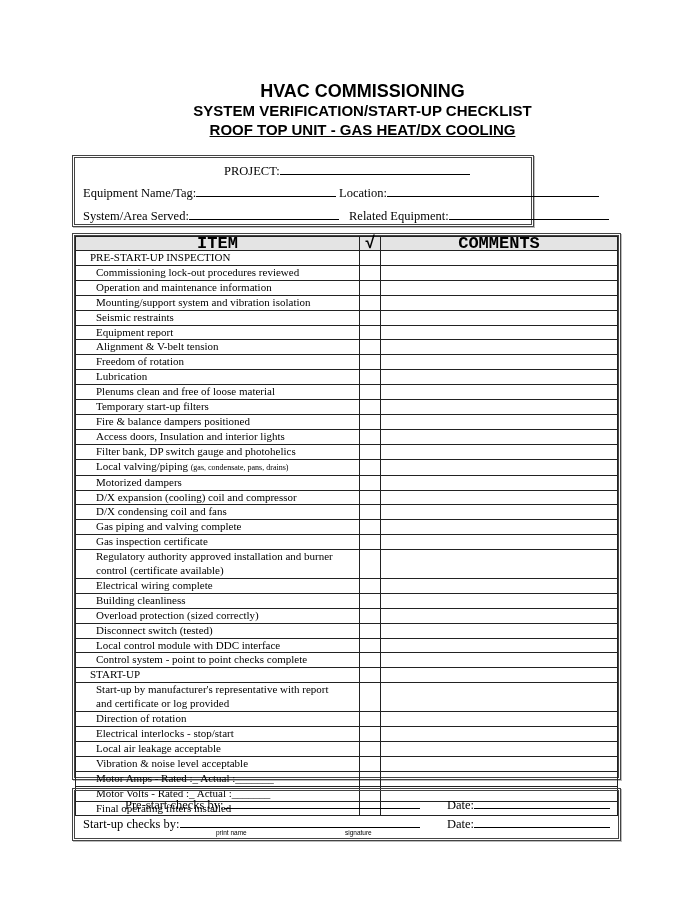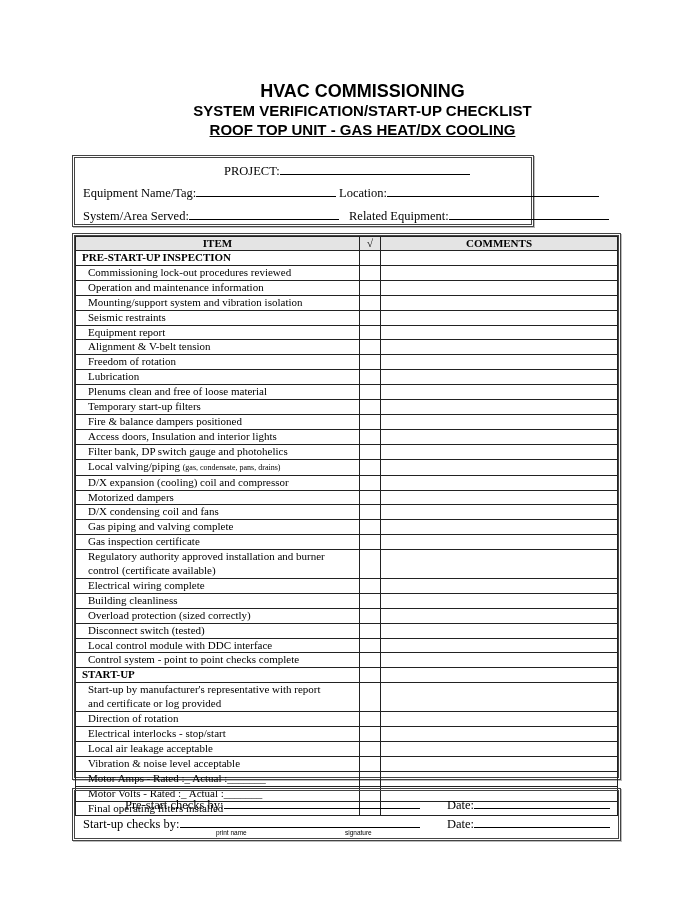--- a/index.html
+++ b/index.html
@@ -9,24 +9,24 @@
   .t2 { font-size: 15px; line-height: 18px; position: relative; left: 2px; }
   .t3 { font-size: 15px; line-height: 19px; text-decoration: underline; position: relative; left: 2px; }
 
   .dbl { position: absolute; border: 3px double #444; box-sizing: border-box; box-shadow: 1px 1px 0 #bbb; }
   .info { left: 72px; top: 155px; width: 462px; height: 72px; font-family: "Liberation Serif", serif; font-size: 12.5px; }
   .fld { position: absolute; white-space: nowrap; }
   .blank { display: inline-block; border-bottom: 1px solid #000; height: 12px; vertical-align: baseline; }
 
   .tbl { left: 72px; top: 233px; width: 549px; height: 547px; }
   table { border-collapse: collapse; width: 100%; font-family: "Liberation Serif", serif; font-size: 11px; }
-  th { background: #e4e4e4; font-family: Liberation Serif, serif; font-size: 11px; font-weight: bold; height: 13px; line-height: 13px; border: 1px solid #222; padding: 0; }
+  th { background: #e4e4e4; font-family: Liberation Mono, monospace; font-size: 17px; font-weight: bold; height: 13px; line-height: 13px; border: 1px solid #222; padding: 0; }
   td { border: 1px solid #222; padding: 0; line-height: 13.9px; vertical-align: top; }
-  td.item { padding-left: 12px; margin-left: 40px; }
-  td.sec { padding-left: 6px; font-weight: bold; }
+  td.item { padding-left: 20px; margin-left: 40px; }
+  td.sec { padding-left: 14px; font-weight: normal; }
   .small { font-size: 8px; }
   col.c1 { width: 284px; }
   col.c2 { width: 21px; }
 
   .foot { left: 72px; top: 788px; width: 549px; height: 53px; font-family: "Liberation Serif", serif; font-size: 12.5px; }
   .tiny { position: absolute; font-family: "Liberation Sans", sans-serif; font-size: 6.5px; }
 </style>
 </head>
 <body>
 
@@ -138,26 +138,26 @@
           <td class="item"><span>Filter bank, DP switch gauge and photohelics</span></td>
           <td></td>
           <td></td>
         </tr>
         <tr>
           <td class="item"><span>Local valving/piping </span><span class="small">(gas, condensate, pans, drains)</span></td>
           <td></td>
           <td></td>
         </tr>
         <tr>
+          <td class="item"><span>Motorized dampers</span></td>
+          <td></td>
+          <td></td>
+        </tr>
+        <tr>
           <td class="item"><span>D/X expansion (cooling) coil and compressor</span></td>
-          <td></td>
-          <td></td>
-        </tr>
-        <tr>
-          <td class="item"><span>Motorized dampers</span></td>
           <td></td>
           <td></td>
         </tr>
         <tr>
           <td class="item"><span>D/X condensing coil and fans</span></td>
           <td></td>
           <td></td>
         </tr>
         <tr>
           <td class="item"><span>Gas piping and valving complete</span></td>

